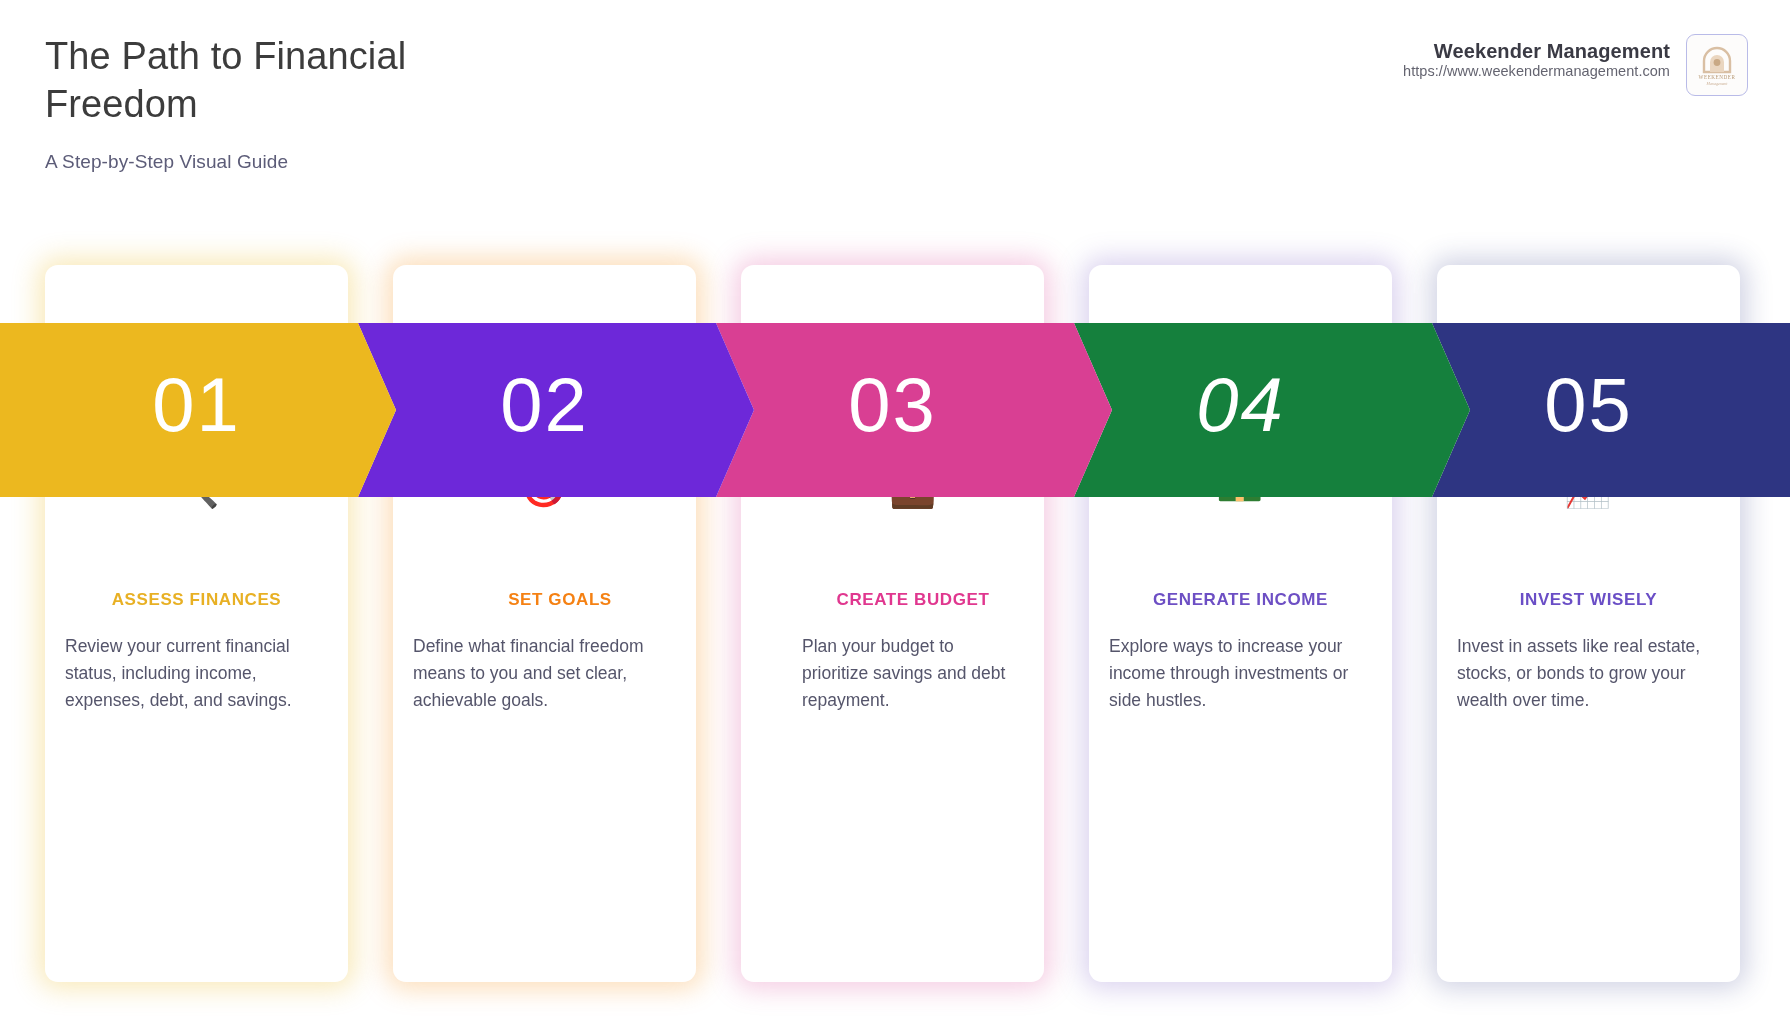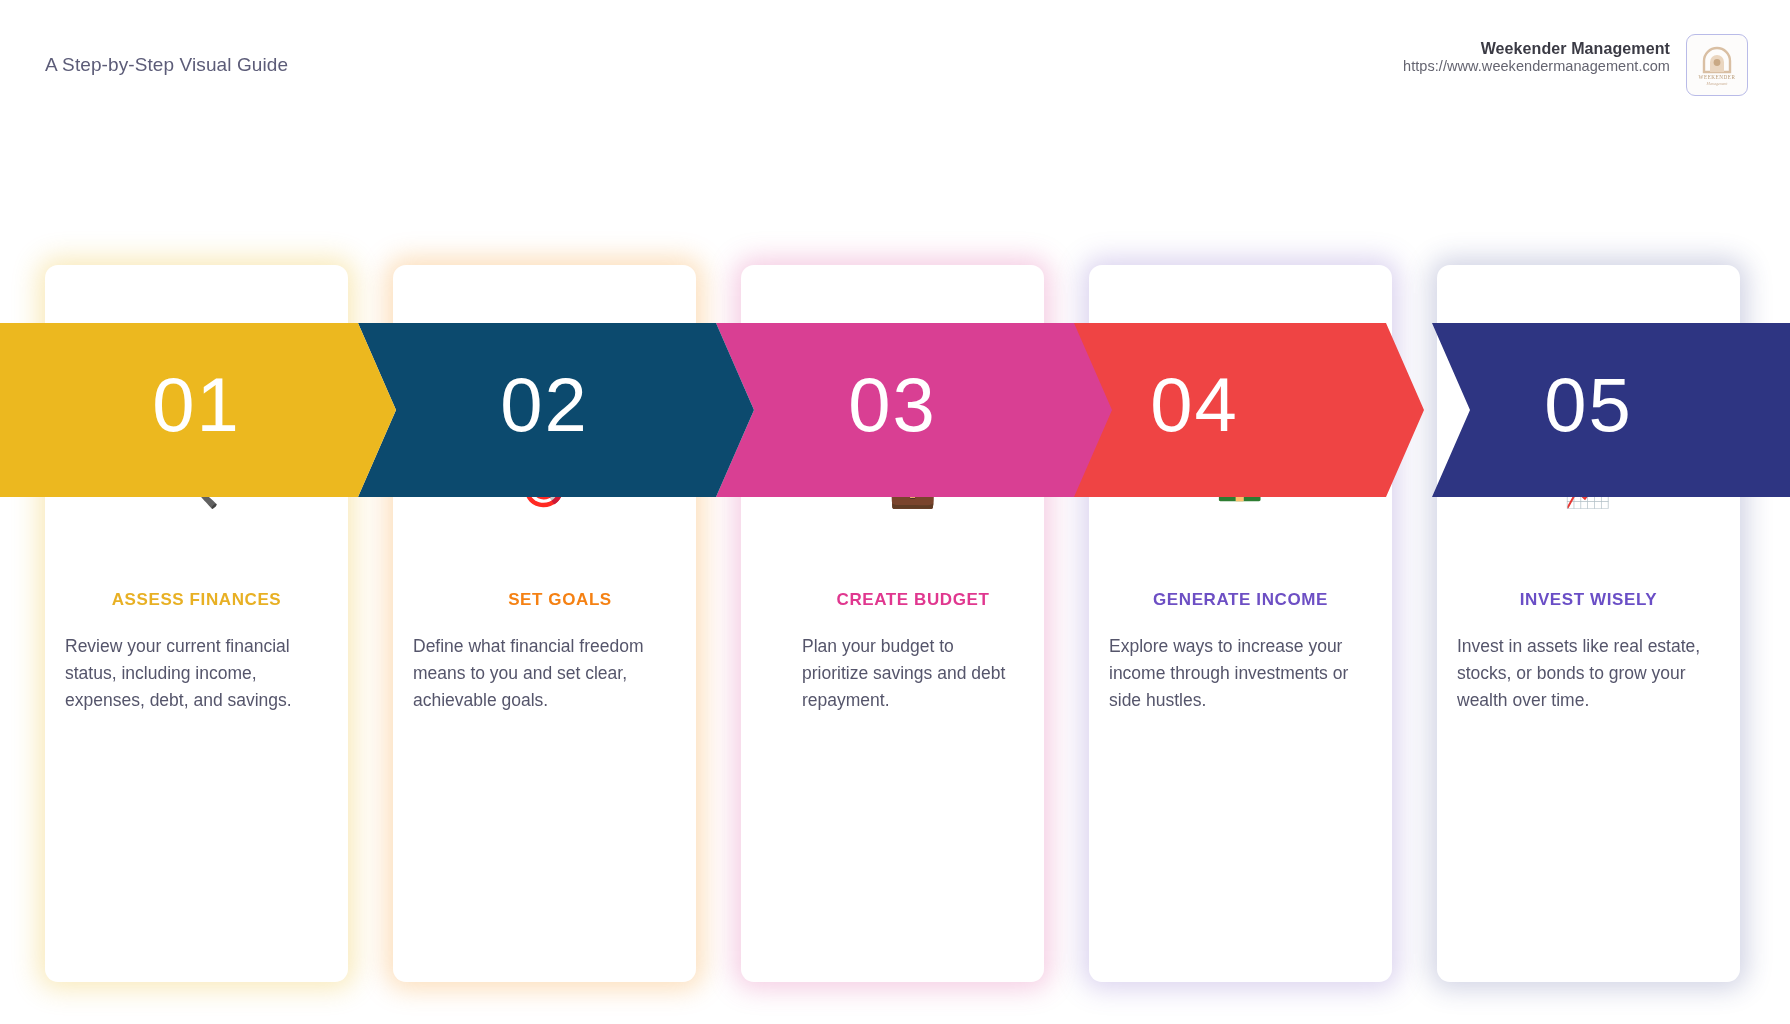--- a/index.html
+++ b/index.html
@@ -18,21 +18,21 @@
     font-size:38px; line-height:1.27; font-weight:400;
     color:#3c3c3c; letter-spacing:0.1px; max-width:370px;
   }
   .subtitle {
     margin-top:22px; font-size:19px; font-weight:400;
     color:#5c5c78; letter-spacing:0.1px;
   }
 
   .brand { position:absolute; right:42px; top:34px; display:flex; align-items:flex-start; gap:16px; }
   .brand-text { text-align:right; padding-top:6px; }
-  .brand-name { font-size:16px; font-weight:700; color:#3a3a44; letter-spacing:0.1px; }
+  .brand-name { font-size:20px; font-weight:700; color:#3a3a44; letter-spacing:0.1px; }
   .brand-url  { font-size:14.5px; font-weight:400; color:#646470; letter-spacing:0.05px; }
   .brand-logo {
     width:62px; height:62px; border:1.5px solid #b9bbe8; border-radius:9px;
     background:#fdfcfb; display:flex; align-items:center; justify-content:center;
     flex:0 0 auto;
   }
 
   
   .steps { position:absolute; left:0; top:265px; width:1790px; height:720px; }
   .card {
@@ -78,20 +78,21 @@
   }
 </style>
 </head>
 <body>
 
 <div class="page">
 
   <div class="header">
 
     <div class="title-block">
+      <div class="main-title">The Path to Financial Freedom</div>
       <div class="subtitle">A Step-by-Step Visual Guide</div>
     </div>
 
     <div class="brand">
       <div class="brand-text">
         <div class="brand-name">Weekender Management</div>
         <div class="brand-url">https://www.weekendermanagement.com</div>
       </div>
       <div class="brand-logo">
         <svg width="46" height="46" viewBox="0 0 46 46" aria-hidden="true">
@@ -147,27 +148,27 @@
           <div class="step-title" style="color: rgb(106, 78, 198);">INVEST WISELY</div>
           <div class="step-desc">Invest in assets like real estate, stocks, or bonds to grow your wealth over time.</div>
         </div>
       </div>
     </div>
 
   <div class="ribbon">
       <div class="band" style="left: 0px; width: 396px; background: rgb(236, 184, 31); z-index: 5; clip-path: polygon(0px 0px, calc(100% - 38px) 0px, 100% 50%, calc(100% - 38px) 100%, 0px 100%);">
         <div class="band-num" style="position: absolute; left: 196.5px; transform: translateX(-50%); top: 44px;">01</div>
       </div>
-      <div class="band" style="left: 358px; width: 396px; background: #0c4a6e; z-index: 4; clip-path: polygon(0px 0px, calc(100% - 38px) 0px, 100% 50%, calc(100% - 38px) 100%, 0px 100%, 38px 50%);">
+      <div class="band" style="left: 358px; width: 396px; background: #6d28d9; z-index: 4; clip-path: polygon(0px 0px, calc(100% - 38px) 0px, 100% 50%, calc(100% - 38px) 100%, 0px 100%, 38px 50%);">
         <div class="band-num" style="position: absolute; left: 186.5px; transform: translateX(-50%); top: 44px;">02</div>
       </div>
       <div class="band" style="left: 716px; width: 396px; background: rgb(217, 63, 147); z-index: 3; clip-path: polygon(0px 0px, calc(100% - 38px) 0px, 100% 50%, calc(100% - 38px) 100%, 0px 100%, 38px 50%);">
         <div class="band-num" style="position: absolute; left: 176.5px; transform: translateX(-50%); top: 44px;">03</div>
       </div>
-      <div class="band" style="left: 1028px; width: 396px; background: #ef4444; z-index: 2; clip-path: polygon(0px 0px, calc(100% - 38px) 0px, 100% 50%, calc(100% - 38px) 100%, 0px 100%, 38px 50%);">
+      <div class="band" style="left: 1074px; width: 396px; background: #15803d; z-index: 2; clip-path: polygon(0px 0px, calc(100% - 38px) 0px, 100% 50%, calc(100% - 38px) 100%, 0px 100%, 38px 50%); font-style: italic;">
         <div class="band-num" style="position: absolute; left: 166.5px; transform: translateX(-50%); top: 44px;">04</div>
       </div>
       <div class="band" style="left: 1432px; width: 358px; background: rgb(46, 53, 130); z-index: 1; clip-path: polygon(0px 0px, 100% 0px, 100% 100%, 0px 100%, 38px 50%);">
         <div class="band-num" style="position: absolute; left: 156.5px; transform: translateX(-50%); top: 44px;">05</div>
       </div>
     </div>
 
 </div>
 
 </body></html>

